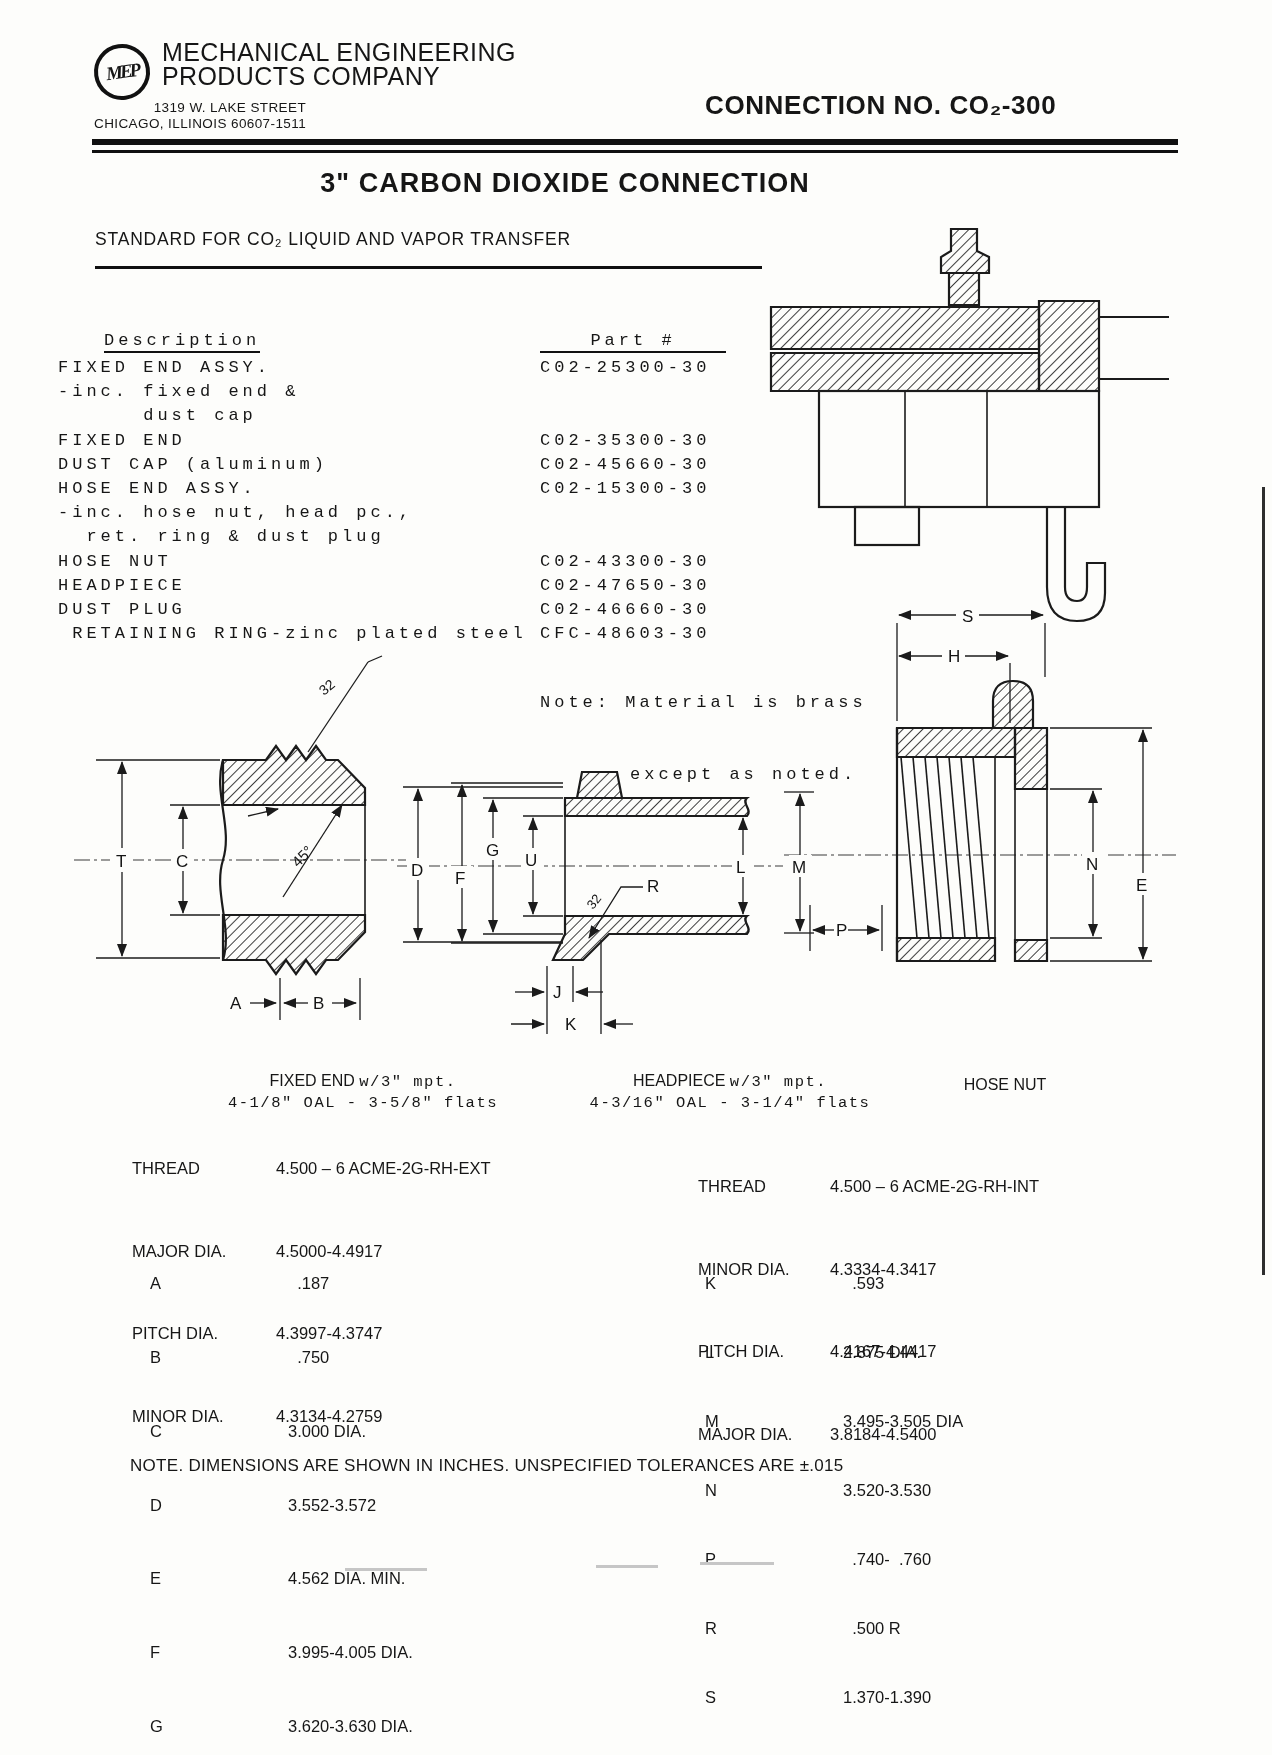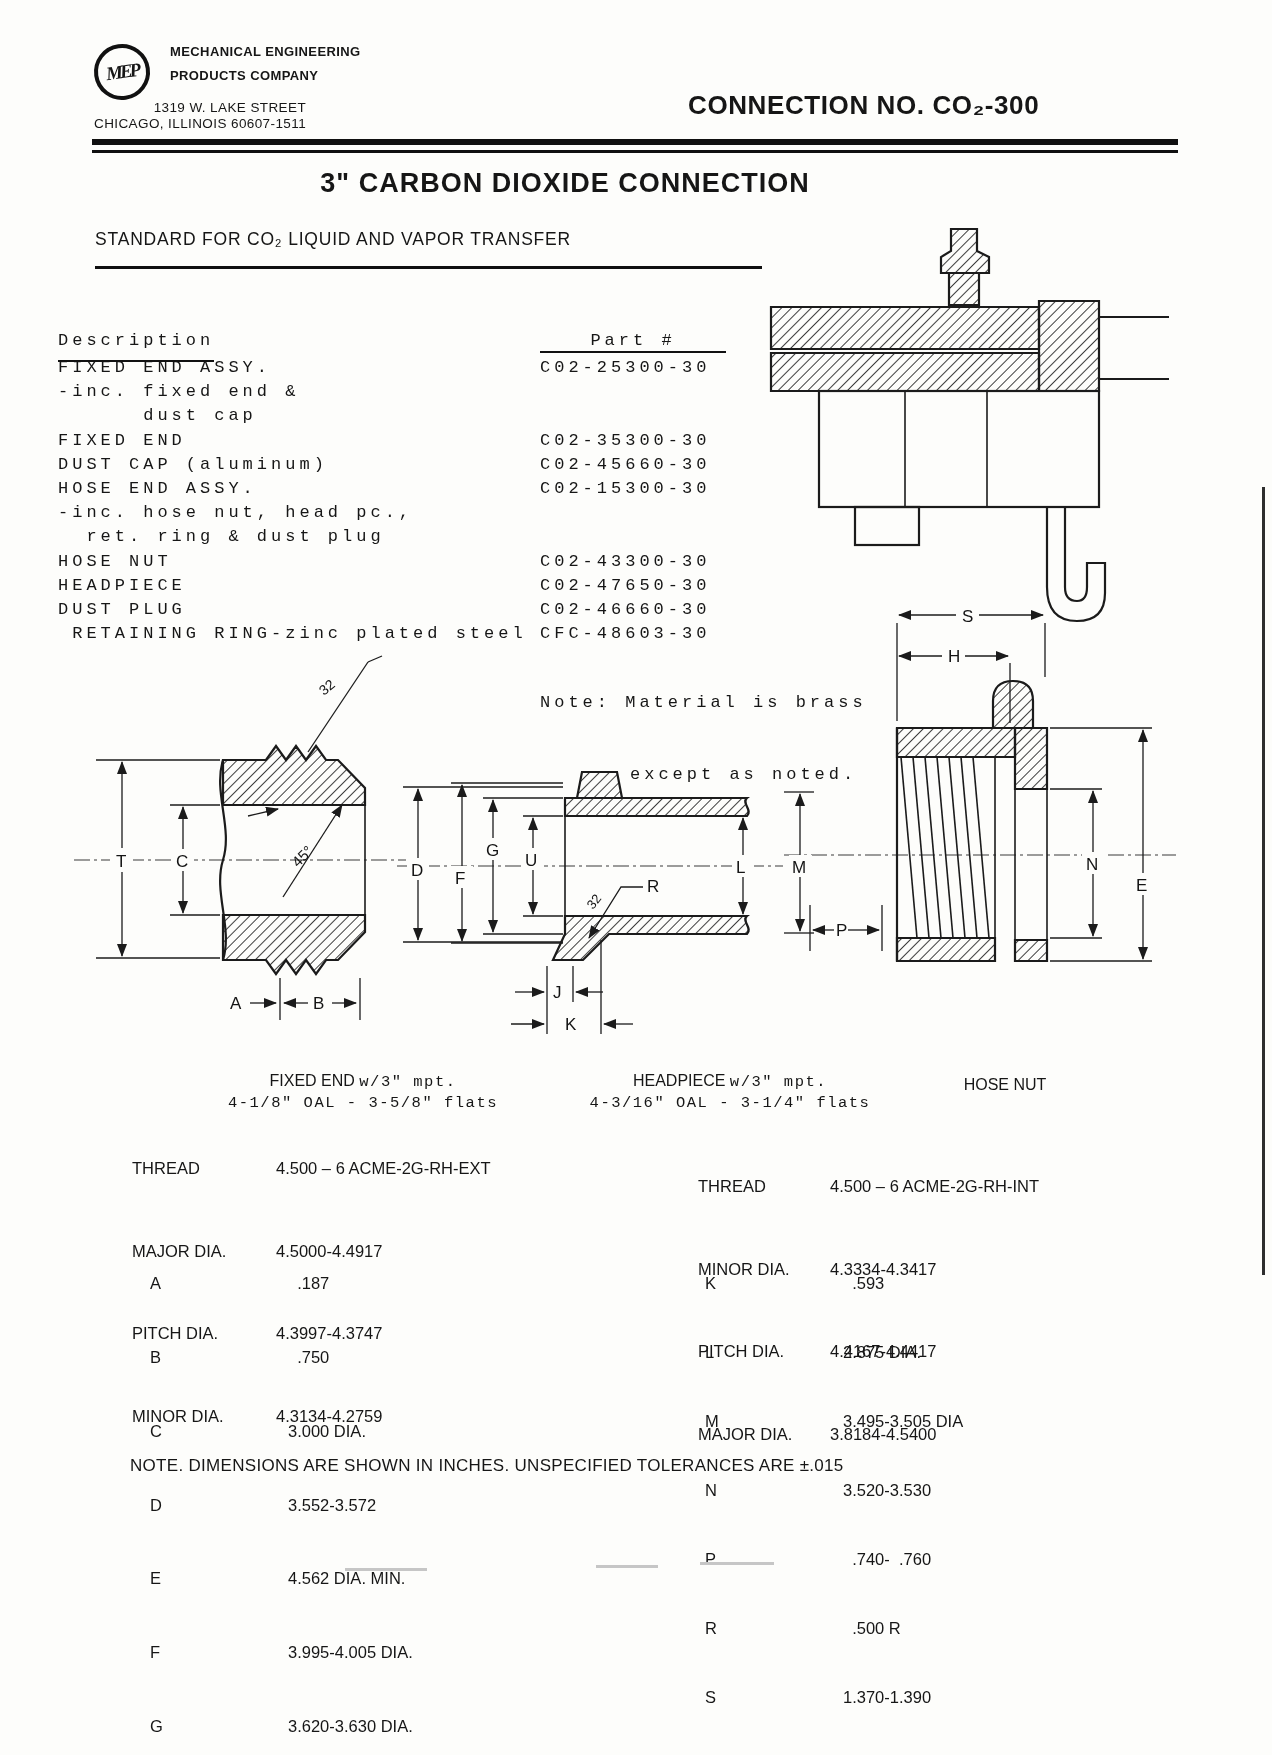--- a/index.html
+++ b/index.html
@@ -6,34 +6,34 @@
   .page{position:relative;width:1272px;height:1755px;background:#fdfdfb;
         font-family:"Liberation Sans",sans-serif;color:#161616;overflow:hidden;margin:0 auto;}
   .abs{position:absolute;}
   .mono{font-family:"Liberation Mono","DejaVu Sans Mono",monospace;}
 
   
   .logo{left:94px;top:44px;width:48px;height:48px;border:4px solid #111;border-radius:50%;
         display:flex;align-items:center;justify-content:center;
         font-family:"Liberation Serif",serif;font-style:italic;font-weight:bold;
         font-size:19px;letter-spacing:-3px;transform:rotate(-8deg);}
-  .company{left:162px;top:40px;font-weight:bold;font-size:13px;line-height:24px;letter-spacing:.4px;margin-left:8px;}
+  .company{left:162px;top:40px;font-weight:normal;font-size:25px;line-height:24px;letter-spacing:.4px;}
   .address{left:94px;top:100px;font-size:13.5px;line-height:16px;letter-spacing:.4px;text-align:right;}
-  .connno{left:688px;top:90px;font-size:26px;font-weight:bold;letter-spacing:.6px;}
+  .connno{left:705px;top:90px;font-size:26px;font-weight:bold;letter-spacing:.6px;}
 
   .rule1{left:92px;top:139px;width:1086px;height:6px;background:#101010;}
   .rule2{left:92px;top:150px;width:1086px;height:2.5px;background:#101010;}
   .title{left:95px;top:168px;width:940px;text-align:center;font-size:27px;font-weight:bold;letter-spacing:1px;}
   .subtitle{left:95px;top:229px;width:940px;font-size:17.5px;letter-spacing:.8px;}
   .rule3{left:95px;top:266px;width:667px;height:3px;background:#101010;}
 
   
   .parts{left:58px;top:331px;width:780px;font-size:17px;letter-spacing:4px;}
   .p-head{position:relative;height:27px;}
-  .p-desc-h{border-bottom:2.5px solid #111;padding-bottom:10px;}
+  .p-desc-h{border-bottom:2.5px solid #111;padding-bottom:1px;margin-left:46px;}
   .p-part-h{position:absolute;left:482px;width:186px;text-align:center;border-bottom:2.5px solid #111;padding-bottom:1px;}
   .p-row{display:flex;height:24.2px;white-space:pre;}
   .p-row .d{width:482px;}
   .p-row .p{width:280px;}
   .mat-note{left:540px;top:643px;font-size:17px;letter-spacing:4px;line-height:24px;white-space:pre;}
   .mat-note .l2{padding-left:90px;}
 
   
   svg{position:absolute;overflow:visible;}
   .part{stroke:#1b1b1b;stroke-width:2.2;}

